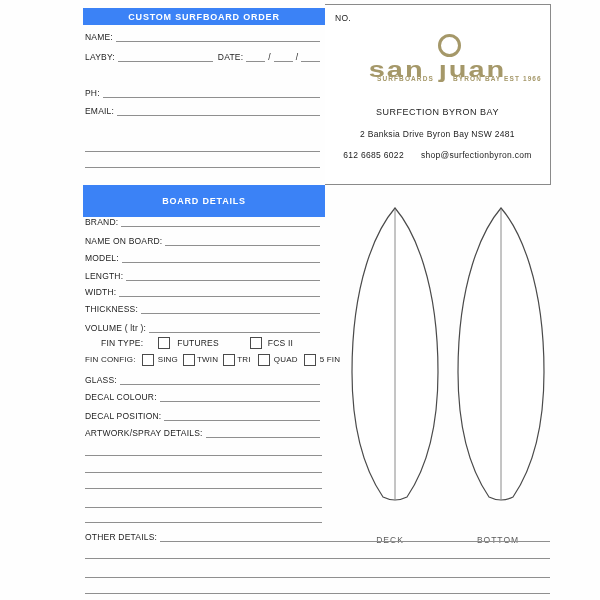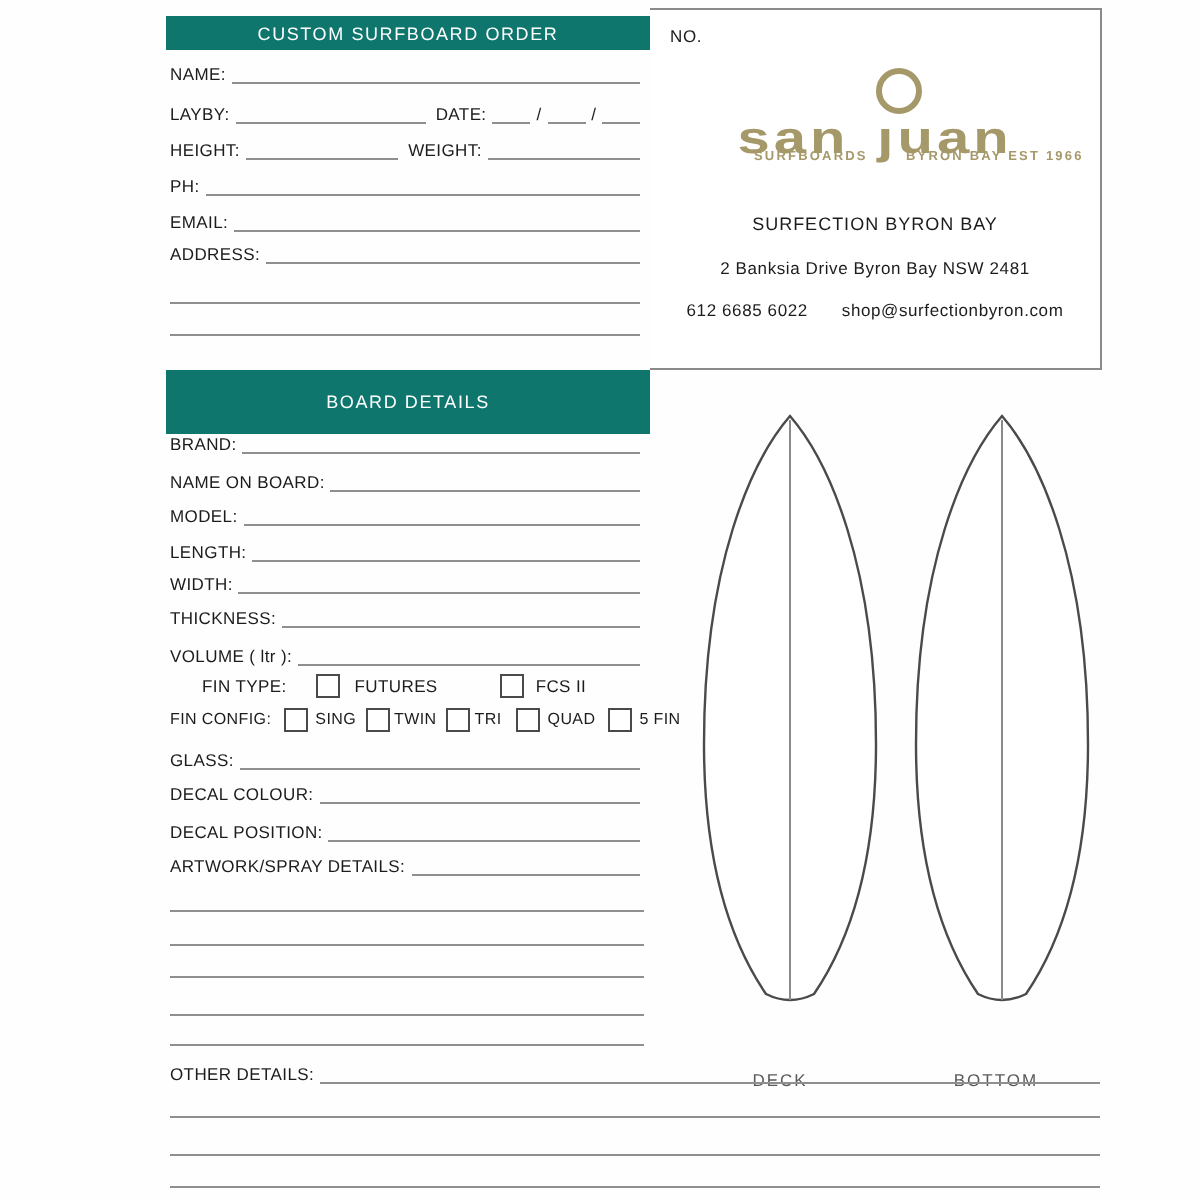--- a/index.html
+++ b/index.html
@@ -1,21 +1,21 @@
 <!DOCTYPE html>
 <html><head>
 <meta charset="utf-8">
 <style>
   html,body{margin:0;padding:0;background:#ffffff;}
   .page{position:relative;width:600px;height:600px;background:#fefefe;overflow:hidden;
         font-family:"Liberation Sans",sans-serif;color:#1c1c1c;}
   
-  .bar{position:absolute;left:83px;width:242px;background:#0f766e;color:#fff;
+  .bar{position:absolute;left:83px;width:242px;background:#3b82f6;color:#fff;
        display:flex;align-items:center;justify-content:center;
-       font-size:9px;font-weight:normal;letter-spacing:0.8px;}
+       font-size:9px;font-weight:bold;letter-spacing:0.8px;}
   .bar1{top:8px;height:17px;}
   .bar2{top:185px;height:32px;}
   
   .panel{position:absolute;left:325px;top:4px;width:225px;height:179px;
          border-top:1px solid #8a8a8a;border-right:1px solid #8a8a8a;border-bottom:1px solid #8a8a8a;
          background:#fff;}
   .no-label{position:absolute;left:10px;top:8px;font-size:8.5px;letter-spacing:0.3px;}
   .ring{position:absolute;left:113px;top:29px;width:17px;height:17px;border:3.5px solid #a59869;border-radius:50%;}
   .wordmark{position:absolute;left:0;top:46px;width:225px;display:flex;justify-content:center;gap:14px;
             font-weight:bold;font-size:29px;line-height:30px;color:#a59869;letter-spacing:2px;
@@ -78,36 +78,26 @@
   <div class="frow std" style="top:49px">
     <span class="lbl">LAYBY:</span>
     <span class="fl"></span>
     <span class="lbl ml">DATE:</span>
     <span class="fs"></span>
     <span class="slash">/</span>
     <span class="fs"></span>
     <span class="slash">/</span>
     <span class="fs"></span>
   </div>
-  <div class="frow std" style="top:67px">
-    <span class="lbl">HEIGHT:</span>
-    <span class="fl"></span>
-    <span class="lbl ml">WEIGHT:</span>
-    <span class="fl"></span>
-  </div>
   <div class="frow std" style="top:85px">
     <span class="lbl">PH:</span>
     <span class="fl"></span>
   </div>
   <div class="frow std" style="top:103px">
     <span class="lbl">EMAIL:</span>
-    <span class="fl"></span>
-  </div>
-  <div class="frow std" style="top:119px">
-    <span class="lbl">ADDRESS:</span>
     <span class="fl"></span>
   </div>
   <div class="bline" style="left:85px;width:235px;top:151px"></div>
   <div class="bline" style="left:85px;width:235px;top:167px"></div>
 
   <div class="bar bar2">
     <span>BOARD DETAILS</span>
   </div>
 
   <div class="frow std" style="top:214px">

